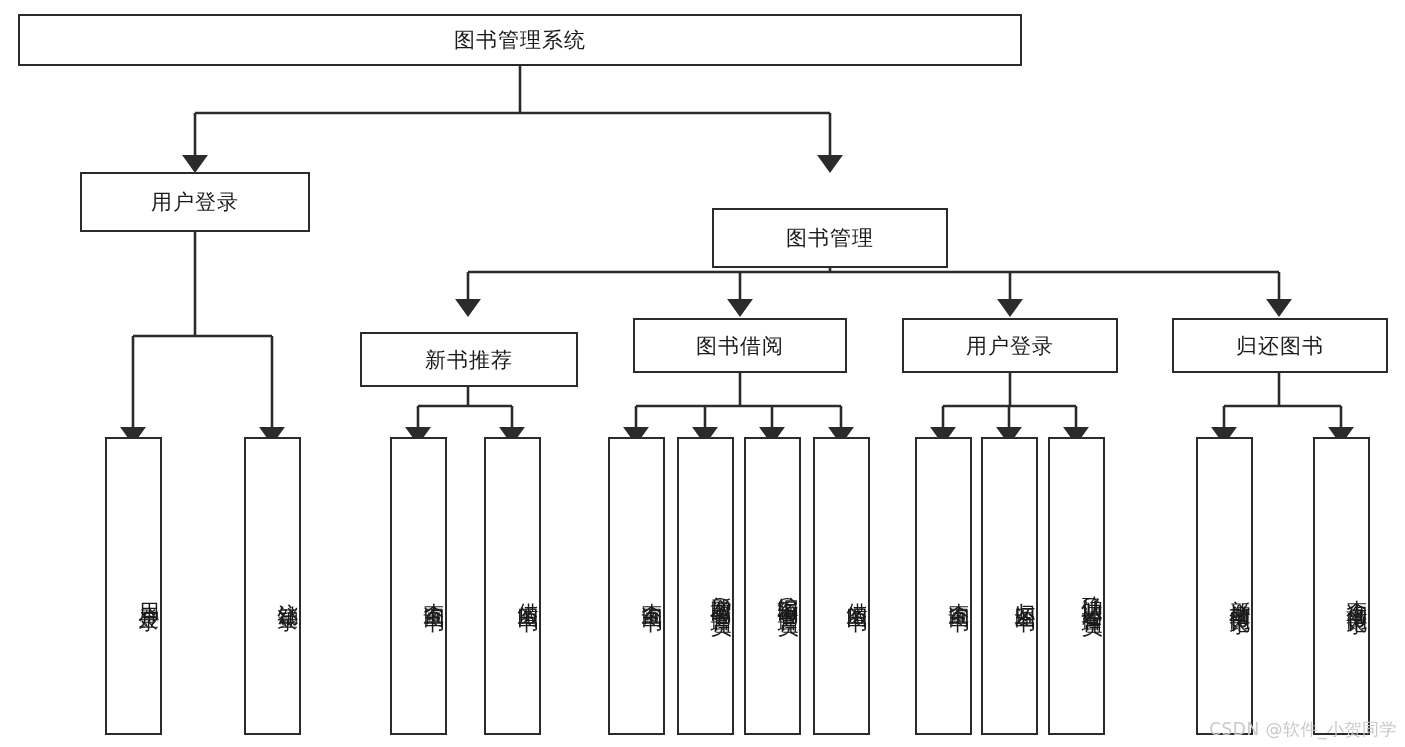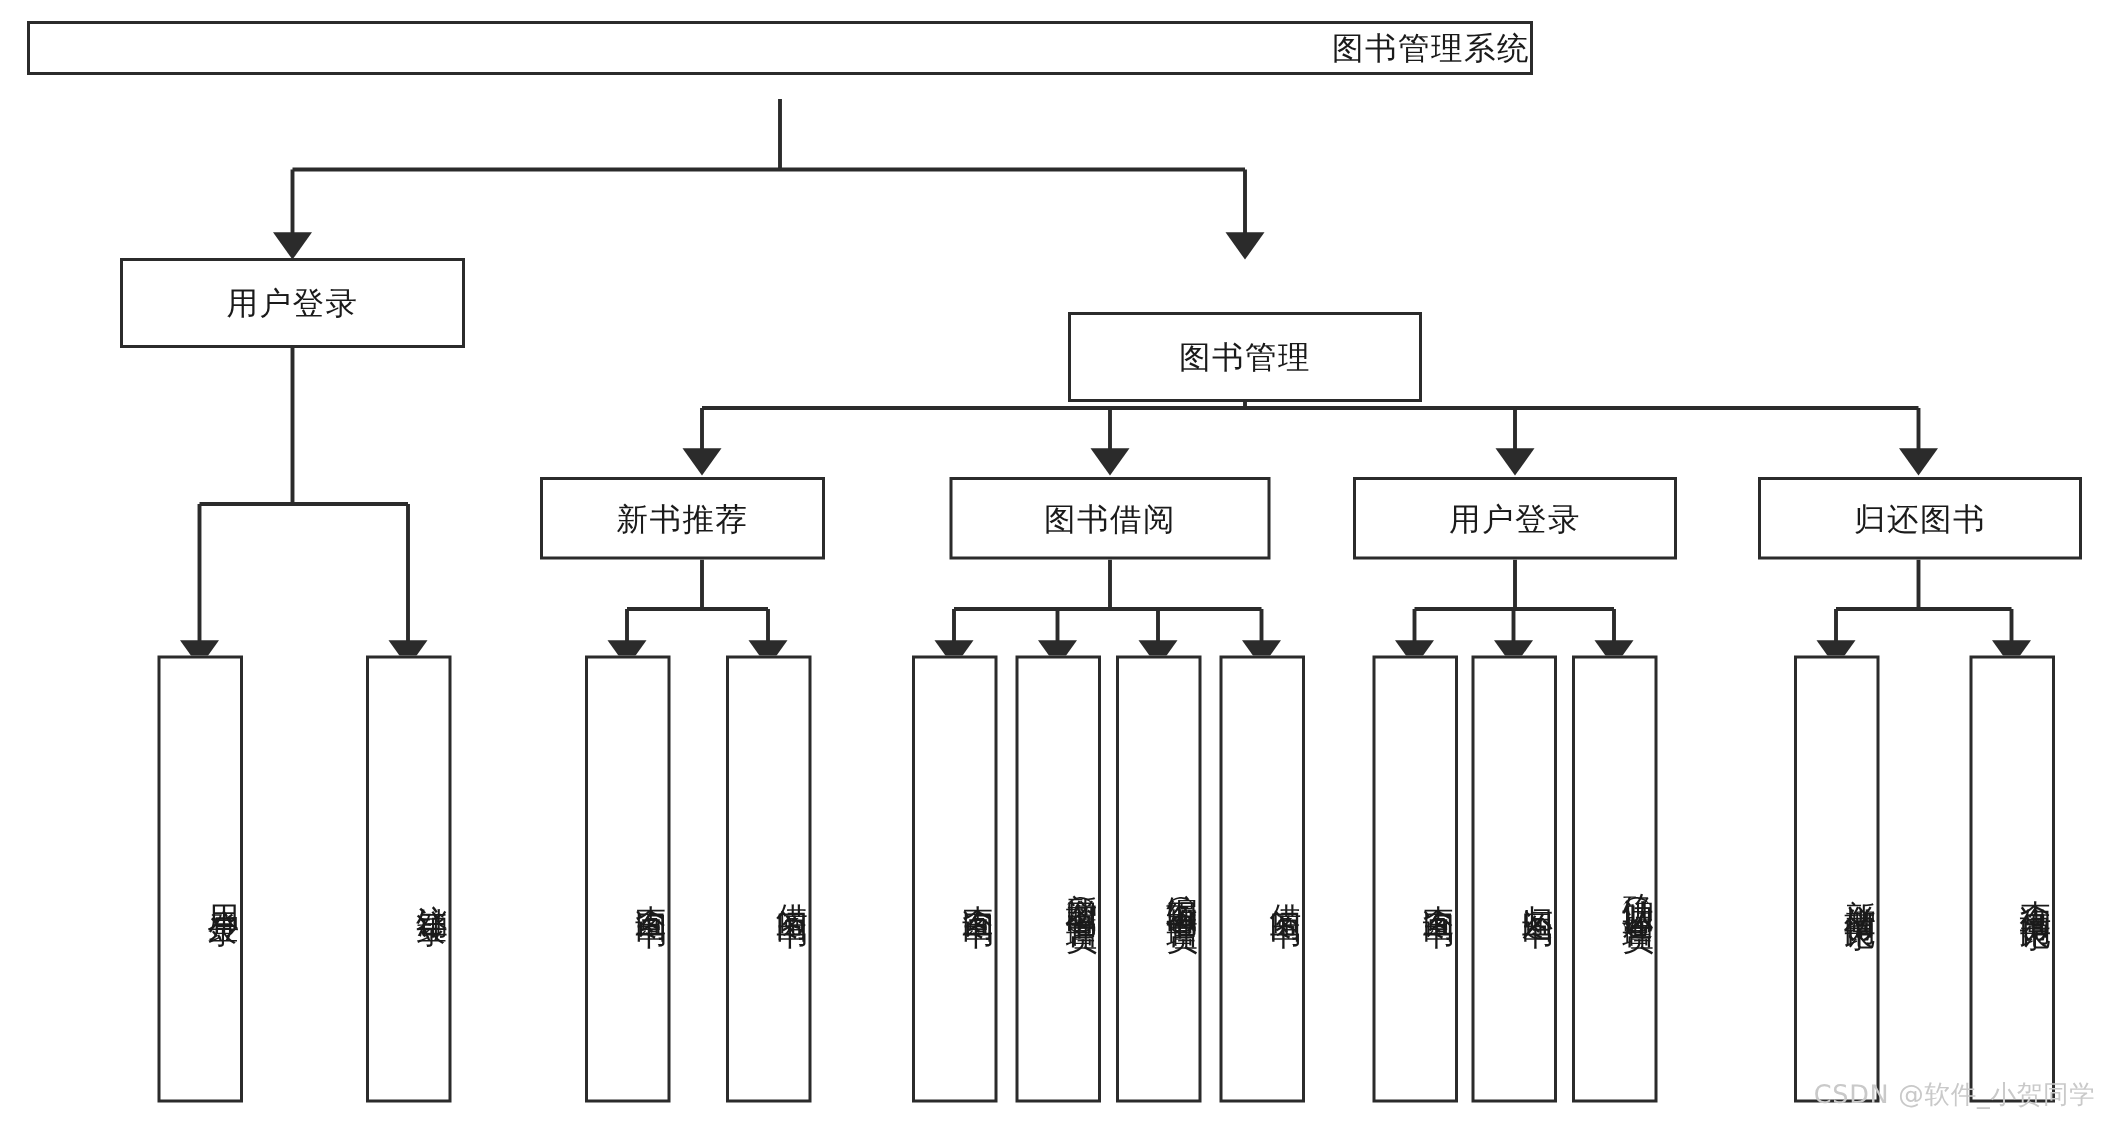--- a/index.html
+++ b/index.html
@@ -64,32 +64,32 @@
       <path d="M1009,406 L1009,430" marker-end="url(#arrow)"></path>
       <path d="M1076,406 L1076,430" marker-end="url(#arrow)"></path>
 
       <path d="M1279,373 L1279,406"></path>
       <path d="M1224,406 L1341,406"></path>
       <path d="M1224,406 L1224,430" marker-end="url(#arrow)"></path>
       <path d="M1341,406 L1341,430" marker-end="url(#arrow)"></path>
     </g>
   </svg>
 
-  <div class="node h" style="left:18px;top:14px;width:1004px;height:36px;justify-content:flex-end;">
+  <div class="node h" style="left:18px;top:14px;width:1004px;height:52px;">
     <span>图书管理系统</span>
   </div>
 
   <div class="node h" style="left:80px;top:172px;width:230px;height:60px;">
     <span>用户登录</span>
   </div>
   <div class="node h" style="left:712px;top:172px;width:236px;height:60px;margin-top:36px;">
     <span>图书管理</span>
   </div>
 
-  <div class="node h" style="left:360px;top:318px;width:190px;height:55px;align-items:center;">
+  <div class="node h" style="left:360px;top:332px;width:218px;height:55px;align-items:center;">
     <span>新书推荐</span>
   </div>
   <div class="node h" style="left:633px;top:318px;width:214px;height:55px;">
     <span>图书借阅</span>
   </div>
   <div class="node h" style="left:902px;top:318px;width:216px;height:55px;">
     <span>用户登录</span>
   </div>
   <div class="node h" style="left:1172px;top:318px;width:216px;height:55px;">
     <span>归还图书</span>

